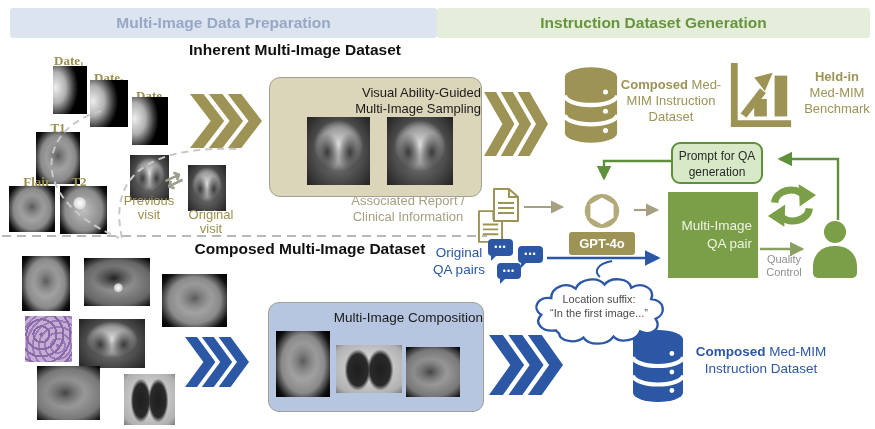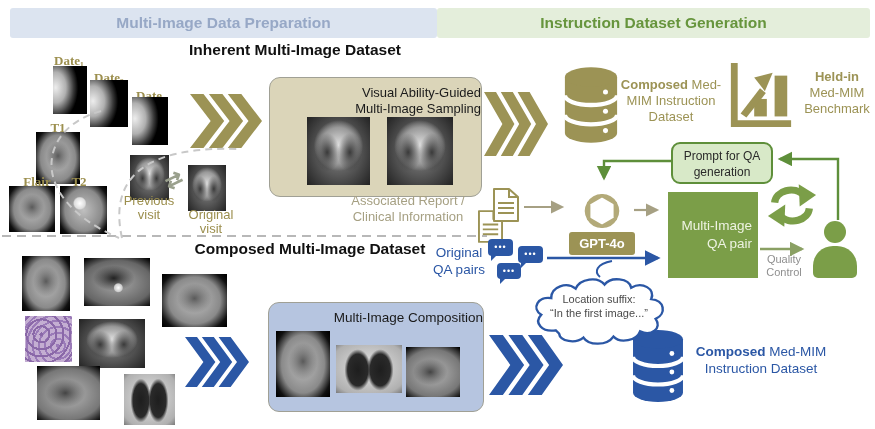--- a/index.html
+++ b/index.html
@@ -143,21 +143,21 @@
       <path d="M0,-16 A16,16 0 0 1 13.86,-8 L13.86,6"></path>
       <path d="M0,-16 A16,16 0 0 1 13.86,-8 L13.86,6" transform="rotate(60)"></path>
       <path d="M0,-16 A16,16 0 0 1 13.86,-8 L13.86,6" transform="rotate(120)"></path>
       <path d="M0,-16 A16,16 0 0 1 13.86,-8 L13.86,6" transform="rotate(180)"></path>
       <path d="M0,-16 A16,16 0 0 1 13.86,-8 L13.86,6" transform="rotate(240)"></path>
       <path d="M0,-16 A16,16 0 0 1 13.86,-8 L13.86,6" transform="rotate(300)"></path>
     </g>
   </svg>
   <div class="abs gpt-box" style="left:569px;top:232px;width:66px;height:23px;">GPT-4o</div>
 
-  <div class="abs prompt-box" style="left:671px;top:142px;width:102px;height:42px;">Prompt for QA generation</div>
+  <div class="abs prompt-box" style="left:671px;top:142px;width:92px;height:42px;">Prompt for QA generation</div>
 
   <div class="abs qa-box" style="left:668px;top:192px;width:90px;height:86px;">
     <div style="width:78px;text-align:right;">Multi-Image QA pair</div>
   </div>
 
   <svg class="abs" style="left:766px;top:182px;" width="52" height="47" viewBox="0 0 54 48">
     <path d="M9,21 A17,14 0 0 1 39,13" stroke="var(--green)" stroke-width="7.5" fill="none"></path>
     <polygon points="34,2 52,13 35,25" fill="var(--green)"></polygon>
     <path d="M45,27 A17,14 0 0 1 15,35" stroke="var(--green)" stroke-width="7.5" fill="none"></path>
     <polygon points="20,23 2,35 19,46" fill="var(--green)"></polygon>

